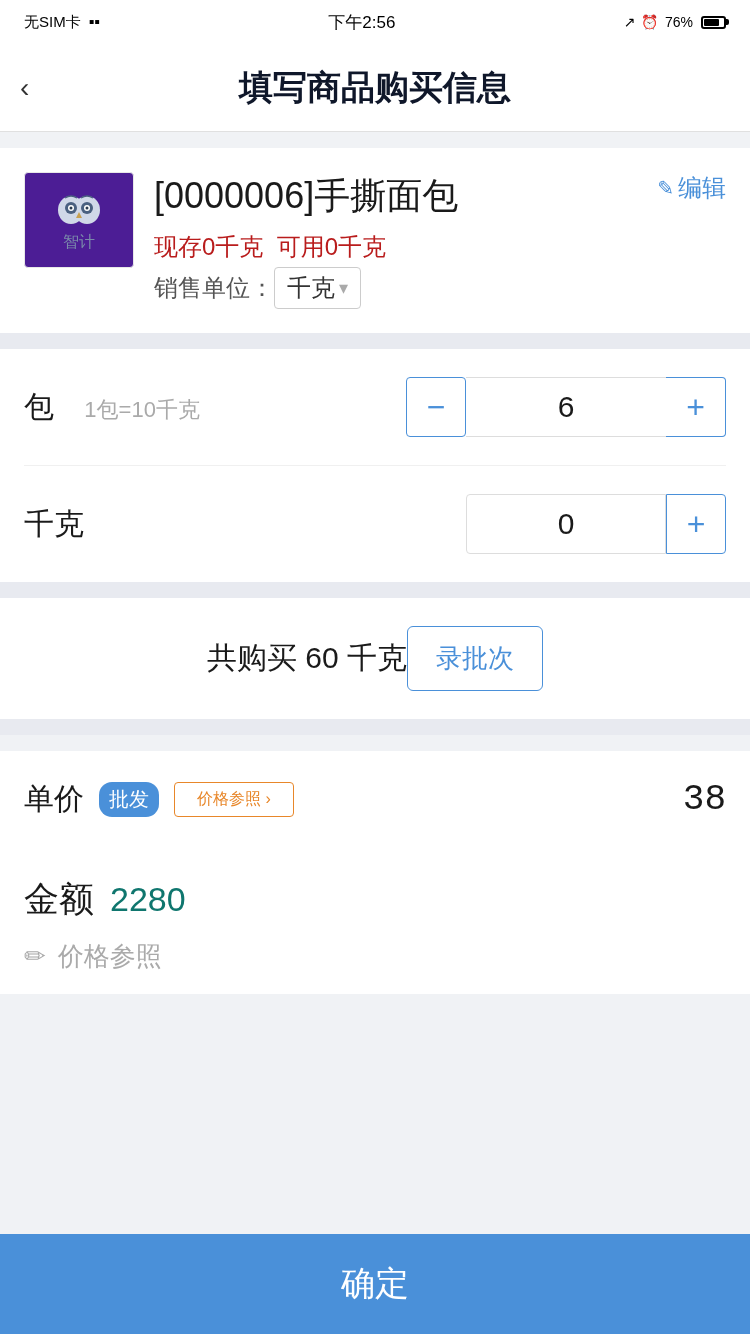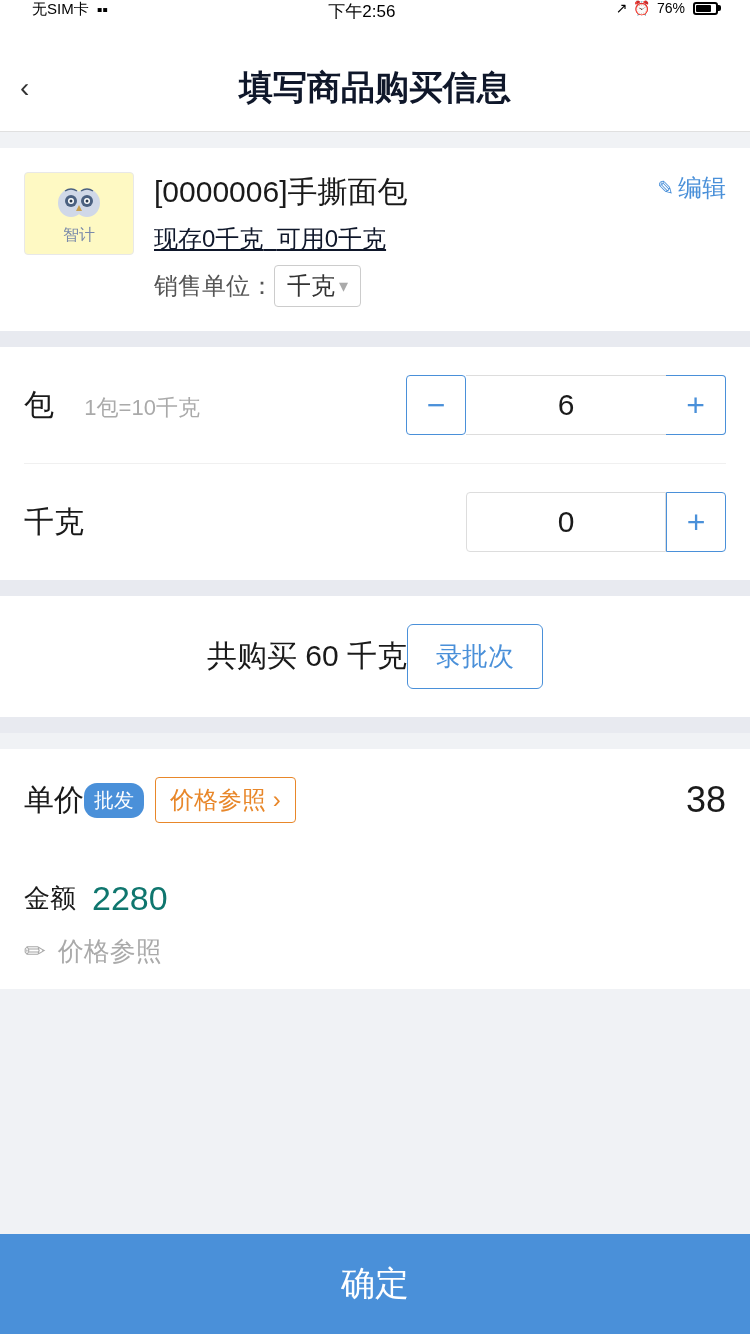--- a/index.html
+++ b/index.html
@@ -12,23 +12,23 @@
       position: relative;
       overflow-x: hidden;
     }
 
     
     .status-bar {
       width: 750px;
       height: 44px;
       background: #fff;
       display: flex;
-      align-items: flex-start;
+      align-items: center;
       justify-content: space-between;
-      padding: 0 32px;
+      padding: 0 24px;
       font-size: 15px;
       color: #000;
     }
     .status-left { display: flex; align-items: center; gap: 8px; }
     .status-center { font-size: 17px; font-weight: 500; }
     .status-right { display: flex; align-items: center; gap: 6px; font-size: 14px; }
     .wifi-icon { font-size: 16px; }
     .battery-icon {
       display: inline-block;
       width: 25px; height: 13px;
@@ -84,47 +84,46 @@
       background: #fff;
       margin-top: 16px;
       padding: 24px 24px 24px 24px;
       display: flex;
       align-items: flex-start;
       gap: 20px;
       position: relative;
     }
     .product-thumb {
       width: 110px;
-      height: 83px;
-      background: #fef9c3;
+      height: 96px;
+      background: #4c1d95;
       border: 1px solid #e8e8e8;
       border-radius: 4px;
       display: flex;
       flex-direction: column;
       align-items: center;
       justify-content: center;
       flex-shrink: 0;
     }
     .owl-logo {
       width: 60px;
       height: 40px;
       position: relative;
     }
     .product-info { flex: 1; }
     .product-name {
-      font-size: 30px;
+      font-size: 36px;
       color: #1a1a1a;
       font-weight: 500;
       margin-bottom: 10px;
     }
     .product-stock {
       font-size: 24px;
-      color: #0f172a;
-      margin-bottom: 10px;
-      text-decoration: underline;
+      color: #b91c1c;
+      margin-bottom: 4px;
     }
     .product-unit-row {
       display: flex;
       align-items: center;
       font-size: 24px;
       color: #555;
     }
     .unit-select {
       border: 1px solid #ccc;
       border-radius: 4px;
@@ -260,66 +259,66 @@
       padding: 28px 24px;
     }
     .price-row {
       display: flex;
       align-items: center;
       justify-content: space-between;
     }
     .price-label-group {
       display: flex;
       align-items: center;
-      gap: 0;
+      gap: 15px;
     }
     .price-label {
       font-size: 30px;
       color: #1a1a1a;
     }
     .price-tag-batch {
       background: #4a90d9;
       color: #fff;
       font-size: 20px;
       padding: 4px 10px;
       border-radius: 13px;
     }
     .price-ref-btn {
       border: 1px solid #e8872a;
       border-radius: 4px;
-      padding: 6px 14px;
-      font-size: 24px;
+      padding: 6px 22px;
+      font-size: 16px;
       color: #e8872a;
       background: #fff;
       display: flex;
       align-items: center;
       gap: 4px;
       cursor: pointer;
-      margin-left: 11px;
     }
     .price-value {
       font-size: 36px;
       color: #1a1a1a;
       font-weight: 500;
+      font-family: Liberation Mono, monospace;
     }
 
     
     .amount-section {
       background: #fff;
       margin-top: 0;
       padding: 28px 24px 20px;
     }
     .amount-row {
       display: flex;
       align-items: center;
       gap: 16px;
       margin-bottom: 16px;
     }
     .amount-label {
-      font-size: 26px;
+      font-size: 35px;
       color: #1a1a1a;
     }
     .amount-value {
       font-size: 34px;
       color: #0f766e;
       font-weight: 500;
     }
     .remark-row {
       display: flex;
       align-items: center;

